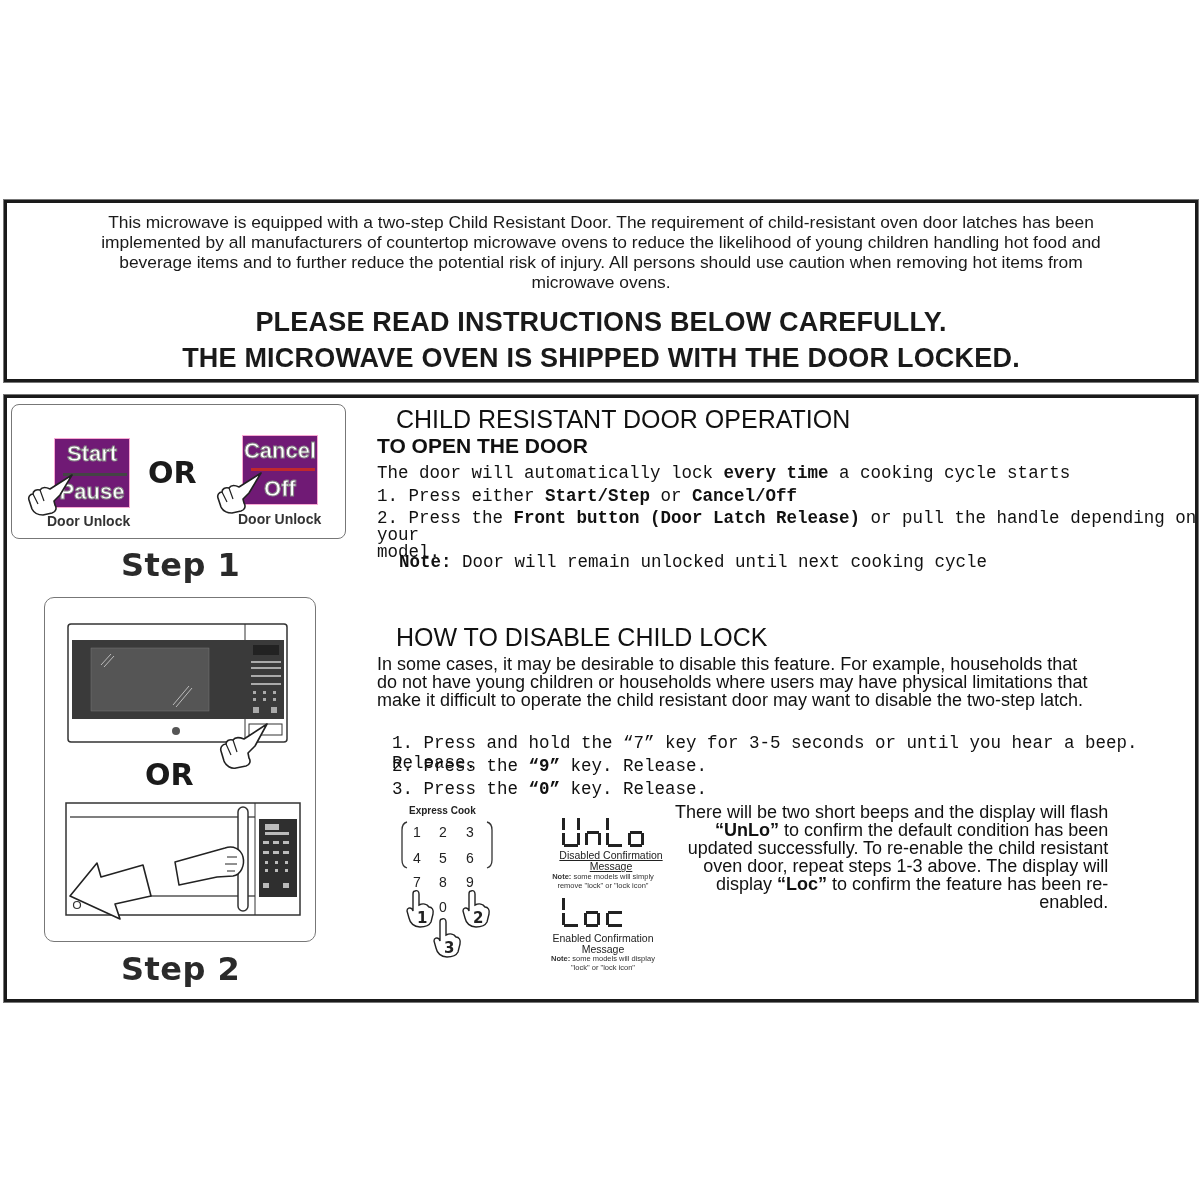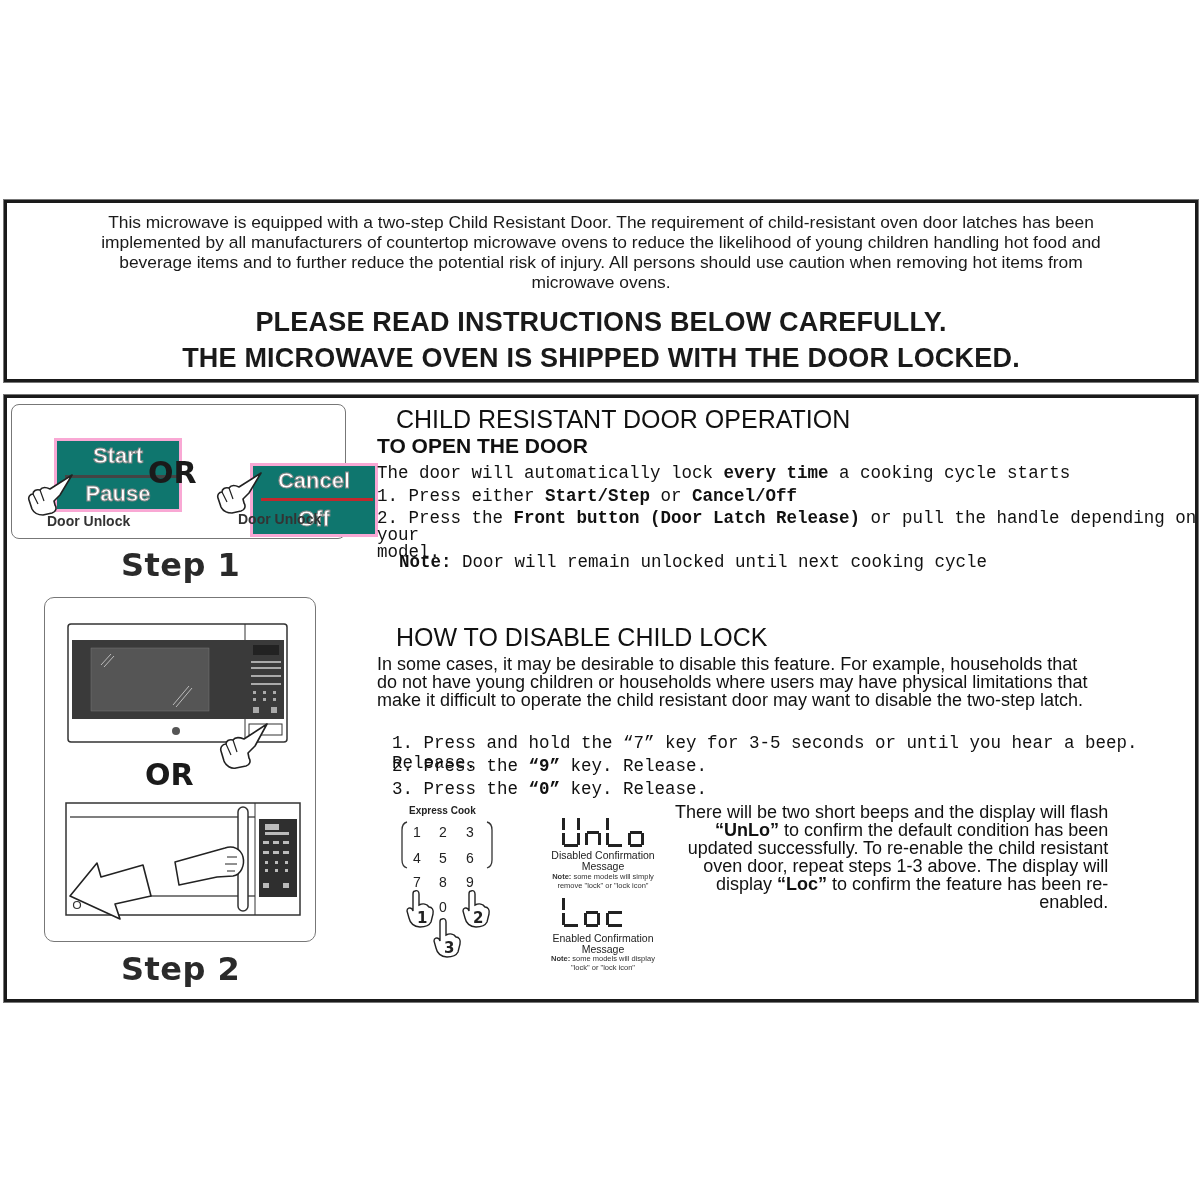--- a/index.html
+++ b/index.html
@@ -9,21 +9,21 @@
   
   .notice { left: 4px; top: 200px; width: 1188px; height: 176px; border: 3px solid #1a1a1a; box-shadow: inset 0 0 0 1px #fff, 0 0 0 1px #777; text-decoration: underline; }
   .notice-para { position: absolute; left: 20px; right: 20px; top: 9px; font-size: 17.4px; line-height: 20px; text-align: center; }
   .notice-h { position: absolute; left: 0; right: 0; font-weight: bold; font-size: 27px; text-align: center; letter-spacing: 0.2px; }
 
   
   .main { left: 4px; top: 395px; width: 1188px; height: 601px; border: 3px solid #1a1a1a; box-shadow: 0 0 0 1px #777; }
 
   
   .panel1 { left: 11px; top: 404px; width: 333px; height: 133px; border: 1.5px solid #777; border-radius: 8px; background: #fff; }
-  .key-img { position: absolute; border: 3px solid #f9a8d4; background: #0f766e; padding-left: 48px; }
+  .key-img { position: absolute; border: 1px solid #f9a8d4; background: #701a75; }
   .key-top, .key-bot { position: absolute; left: 0; right: 0; text-align: center; font-size: 22px; font-weight: bold; color: #fff; -webkit-text-stroke: 1px #888; }
   .key-line { position: absolute; left: 8px; right: 2px; height: 3px; }
   .or-big { position: absolute; font-family: "DejaVu Sans", sans-serif; font-weight: bold; font-size: 30px; color: #1a1a1a; }
   .door-unlock { position: absolute; font-weight: bold; font-size: 14px; color: #333; }
   .step-label { position: absolute; font-family: "DejaVu Sans", sans-serif; font-weight: bold; font-size: 32px; color: #2a2a2a; letter-spacing: 0.5px; }
 
   
   .panel2 { left: 44px; top: 597px; width: 270px; height: 343px; border: 1.5px solid #777; border-radius: 10px; background: #fff; }
 
   
@@ -61,21 +61,21 @@
     <div class="key-bot" style="top:40px">Pause</div>
   </div>
   <svg class="abs" style="left:14px; top:68px;" width="48" height="44" viewBox="0 0 48 44">
     <path d="M46 2 L24 16 C20 14 16 14 14 17 C10 16 7 18 7 21 C4 21 2 24 3 27 L6 36 C8 40 12 42 17 42 L26 40 C30 39 31 35 29 32 L28 28 L34 22 Z" fill="#fff" stroke="#222" stroke-width="1.6" stroke-linejoin="round"></path>
     <path d="M14 17 L18 28 M7 21 L12 31" fill="none" stroke="#222" stroke-width="1.2"></path>
   </svg>
   <div class="door-unlock" style="left:35px; top:108px;">Door Unlock</div>
 
   <div class="or-big" style="left:136px; top:50px;">OR</div>
 
-  <div class="key-img" style="left:238px; top:30px; width:74px; height:68px;margin-top:28px;">
+  <div class="key-img" style="left:230px; top:30px; width:74px; height:68px;">
     <div class="key-top" style="top:2px">Cancel</div>
     <div class="key-line" style="top:32px; background:#c0282d;"></div>
     <div class="key-bot" style="top:40px">Off</div>
   </div>
   <svg class="abs" style="left:203px; top:66px;" width="48" height="44" viewBox="0 0 48 44">
     <path d="M46 2 L24 16 C20 14 16 14 14 17 C10 16 7 18 7 21 C4 21 2 24 3 27 L6 36 C8 40 12 42 17 42 L26 40 C30 39 31 35 29 32 L28 28 L34 22 Z" fill="#fff" stroke="#222" stroke-width="1.6" stroke-linejoin="round"></path>
     <path d="M14 17 L18 28 M7 21 L12 31" fill="none" stroke="#222" stroke-width="1.2"></path>
   </svg>
   <div class="door-unlock" style="left:226px; top:106px;">Door Unlock</div>
 </div>
@@ -227,21 +227,21 @@
         <rect x="38" y="17" width="3" height="12"></rect>
       <rect x="46" y="2" width="3" height="12"></rect>
         <rect x="46" y="17" width="3" height="12"></rect>
         <rect x="48" y="28" width="14" height="3"></rect>
       <rect x="68" y="17" width="3" height="12"></rect>
         <rect x="70" y="15" width="12" height="3"></rect>
         <rect x="81" y="17" width="3" height="12"></rect>
         <rect x="70" y="28" width="12" height="3"></rect>
     </g>
   </svg>
-  <div class="seg-cap" style="left:0; top:38px;">
+  <div class="seg-cap" style="left:8px; top:38px;text-decoration:underline;">
     <div>Disabled Confirmation</div>
     <div>Message</div>
   </div>
   <div class="seg-note" style="left:0; top:60px;">
     <div><b>Note:</b><span> some models will simply</span></div>
     <div>remove "lock" or "lock icon"</div>
   </div>
 
   <svg class="abs" style="left:22px; top:84px;" width="70" height="32" viewBox="0 0 70 32" aria-label="Loc">
     <g fill="#222">

